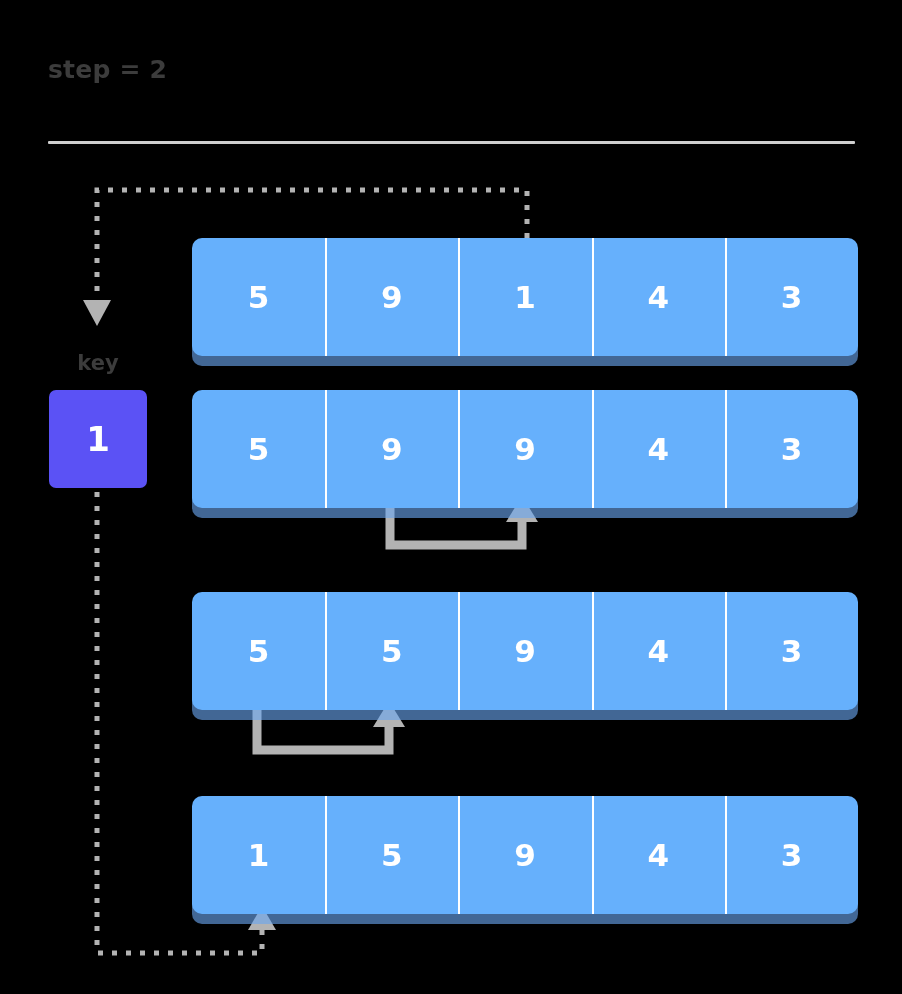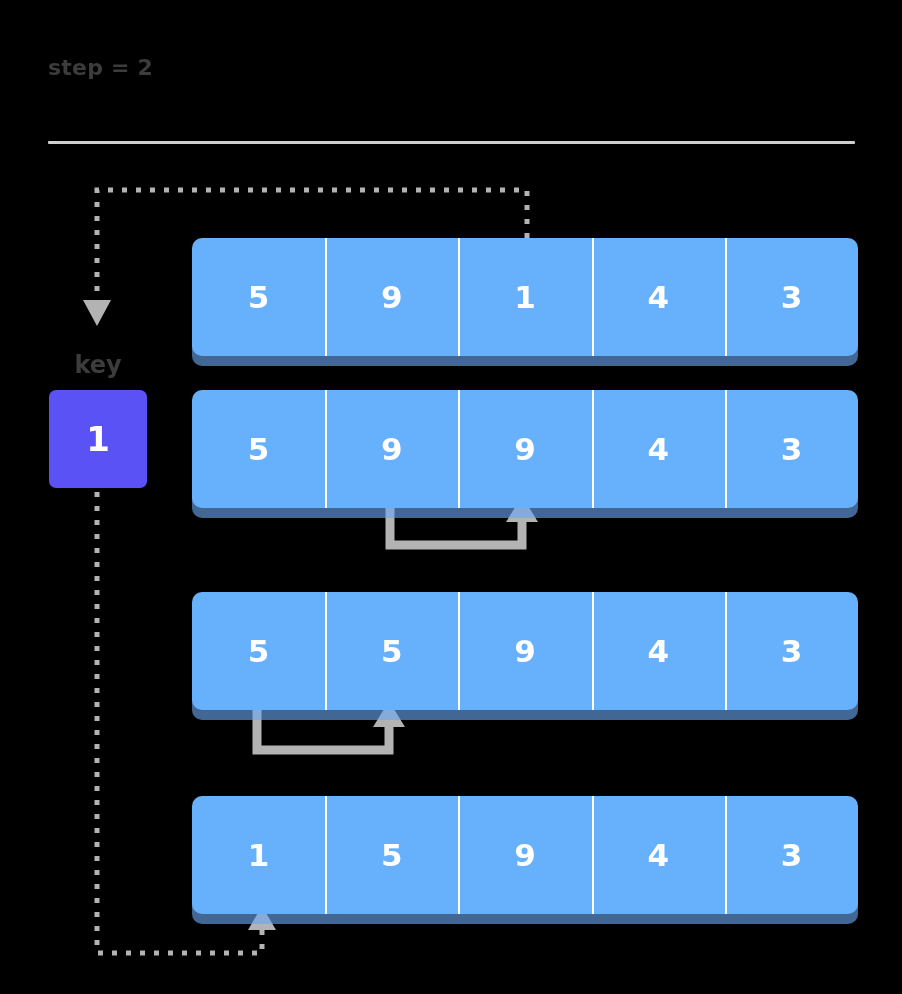--- a/index.html
+++ b/index.html
@@ -20,21 +20,21 @@
     inset: 0;
     width: 902px;
     height: 994px;
   }
 
   
   .step-title {
     position: absolute;
     left: 48px;
     top: 55px;
-    font-size: 22px;
+    font-size: 25px;
     font-weight: bold;
     color: #3c3c3c;
     letter-spacing: 0.2px;
     white-space: nowrap;
   }
   .divider {
     position: absolute;
     left: 48px;
     top: 141px;
     width: 807px;
@@ -43,21 +43,21 @@
     border-radius: 1px;
   }
 
   
   .key-label {
     position: absolute;
     left: 49px;
     top: 351px;
     width: 98px;
     text-align: center;
-    font-size: 24px;
+    font-size: 21px;
     font-weight: bold;
     color: #3c3c3c;
   }
   .key-box {
     position: absolute;
     left: 49px;
     top: 390px;
     width: 98px;
     height: 98px;
     border-radius: 7px;

